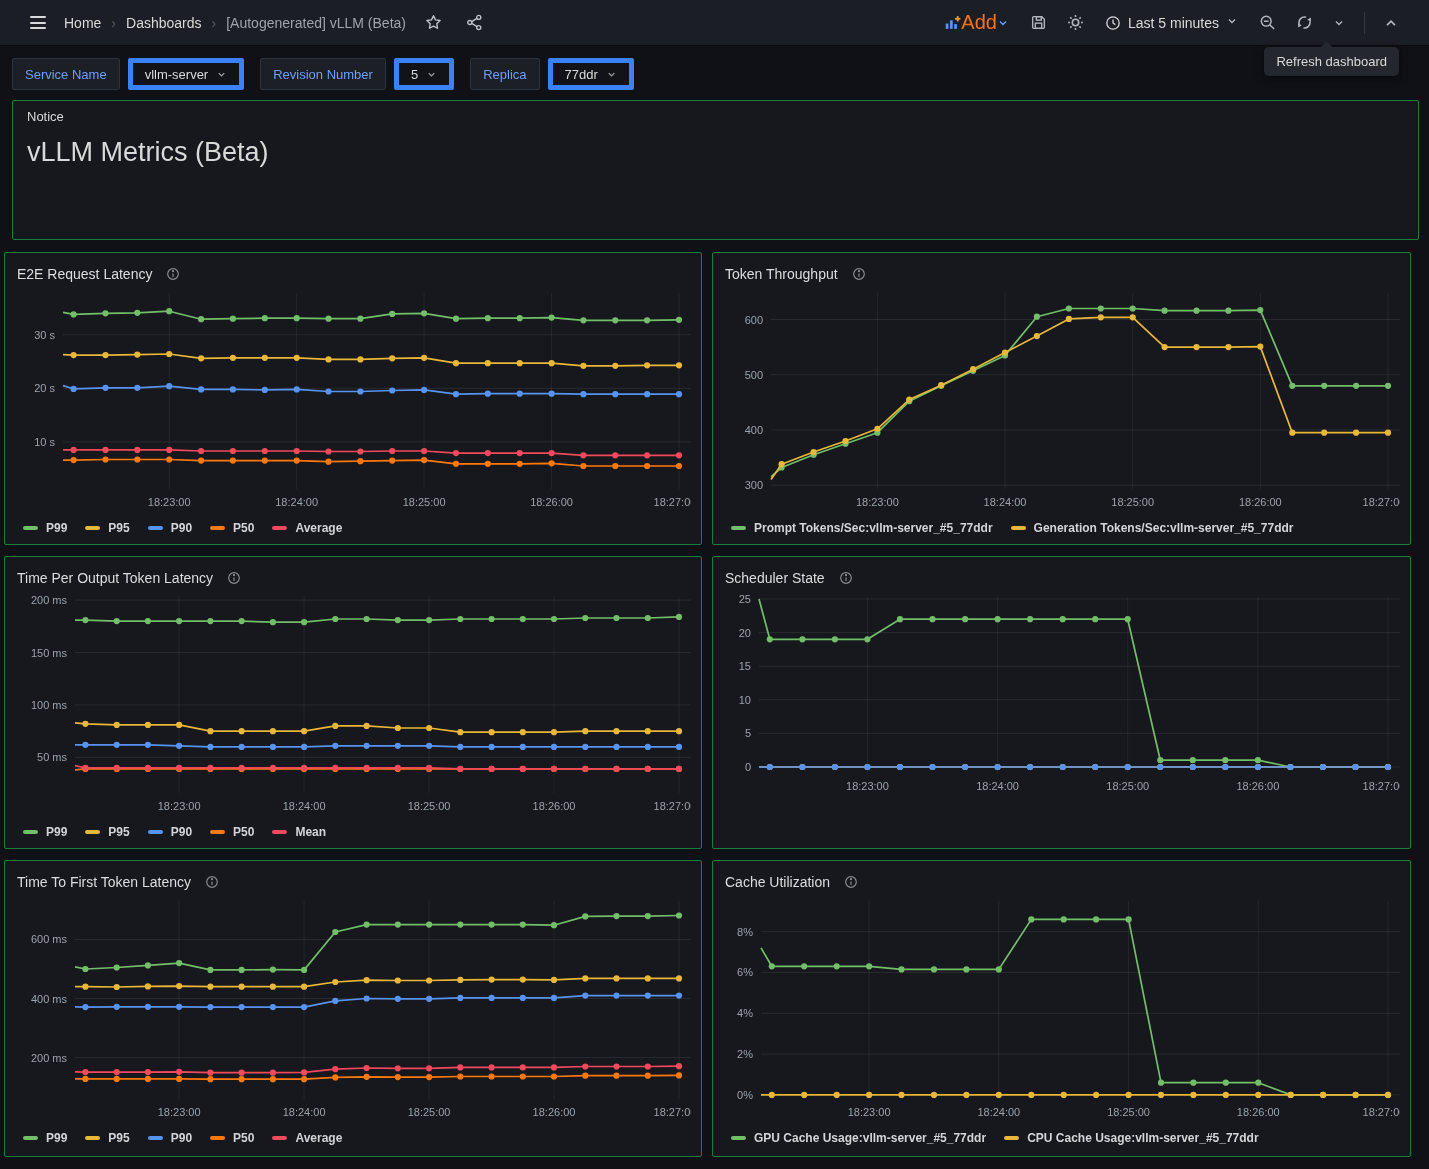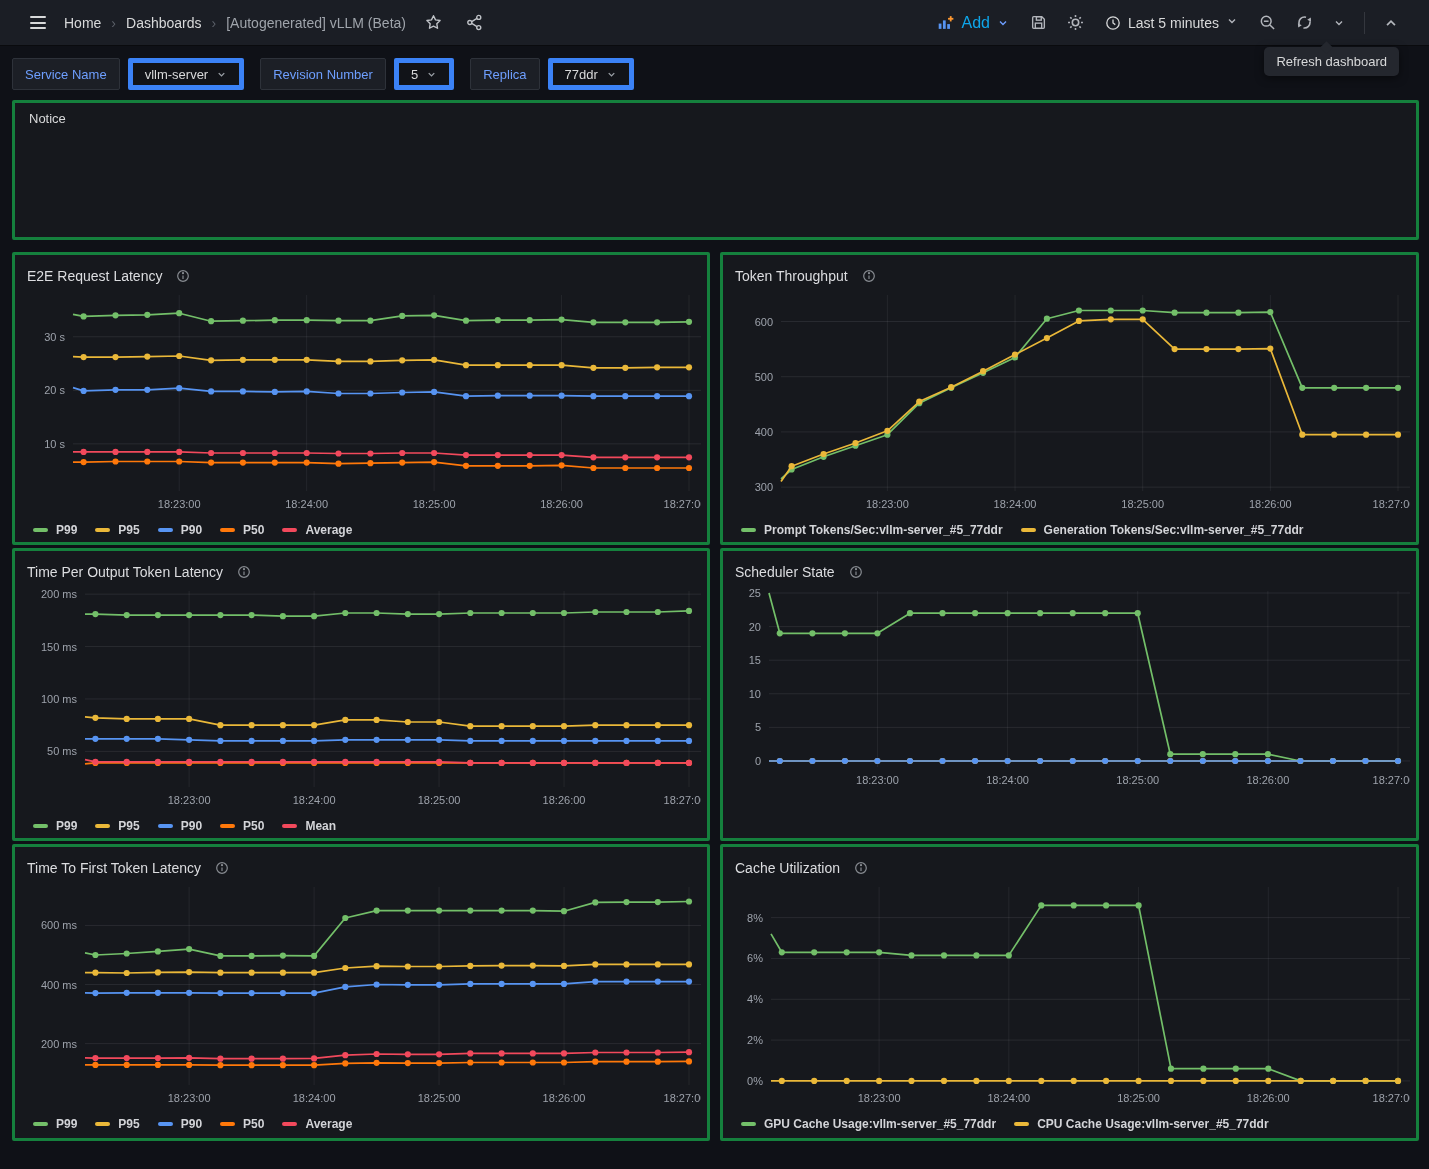--- a/index.html
+++ b/index.html
@@ -17,21 +17,21 @@
   }
   .nav-left { display:flex; align-items:center; gap:14px; }
   .hamburger { display:flex; flex-direction:column; gap:3.5px; padding:4px; cursor:pointer; }
   .hamburger i { display:block; width:16px; height:2px; background:#d8d9da; border-radius:1px; }
   .breadcrumb { display:flex; align-items:center; gap:10px; font-size:14px; }
   .crumb { color:#d8d9da; font-weight:500; cursor:pointer; }
   .crumb.current { color:#9fa4ab; font-weight:400; }
   .crumb-sep { color:#5a5f68; font-size:14px; }
   .nav-iconbtn { display:flex; align-items:center; padding:5px; cursor:pointer; color:#b3b6bc; }
   .nav-right { display:flex; align-items:center; gap:10px; }
-  .add-btn { display:flex; align-items:center; gap:7px; color:#0ea5e9; font-size:16px; font-weight:500; cursor:pointer; padding:4px 6px; }
+  .add-btn { display:flex; align-items:center; gap:0; color:#f97316; font-size:20px; font-weight:500; cursor:pointer; padding:4px 6px; }
   .timepicker { display:flex; align-items:flex-start; gap:7px; color:#d8d9da; font-size:14px; font-weight:500; cursor:pointer; padding:4px 6px; }
   .nav-divider { width:1px; height:22px; background:#34373e; margin:0 4px; }
   svg.icon { display:block; }
   
   .tooltip {
     position:absolute; top:47px; right:30px; z-index:50;
     background:#24272e; color:#d8d9da; font-size:13px;
     padding:7px 12px; border-radius:5px; box-shadow:0 2px 8px rgba(0,0,0,.5);
   }
   .tooltip::before {
@@ -46,32 +46,32 @@
     background:#1c1f26; border:1px solid #2e323a; border-radius:2px;
     color:#6e9fff; font-size:13px; font-weight:500; cursor:pointer;
   }
   .filter-value {
     height:32px; display:flex; align-items:center; gap:8px; padding:0 12px;
     background:#111318; border:5px solid #3b82f6; border-radius:2px;
     color:#d8d9da; font-size:13px; font-weight:500; cursor:pointer;
   }
   
   .panel {
-    background:#16181d; border:3px solid #15803d; border-radius:2px;
+    background:#16181d; border:1px solid #15803d; border-radius:2px;
   }
   .notice { margin:10px 10px 0 12px; height:140px; padding:8px 14px; }
   .notice-title { font-size:13px; font-weight:500; color:#d8d9da; }
   .notice-heading { font-size:27px; font-weight:400; color:#d8d9da; margin-top:13px; }
   .notice-body { font-size:14px; color:#ced0d4; margin-top:15px; }
   
   .dashboard {
-    display:grid; margin:12px 10px 0 12px;
+    display:grid; margin:12px 10px 0 4px;
     grid-template-columns:698px 699px;
     grid-template-rows:293px 293px 297px;
-    gap:3px 10px;
+    gap:11px 10px;
   }
   .chart-panel { padding:8px 12px; display:flex; flex-direction:column; }
   .panel-header { display:flex; align-items:center; gap:14px; height:26px; flex:none; }
   .panel-title { font-size:14px; font-weight:500; color:#dcdde0; cursor:pointer; }
   .info-icon { display:flex; cursor:pointer; }
   .chart-box { flex:none; margin-top:2px; }
   .legend { display:flex; flex-wrap:wrap; align-items:center; column-gap:18px; row-gap:3px; padding-left:6px; margin-top:4px; font-size:12px; color:#d3d4d8;font-weight:bold; }
   .legend-item { display:flex; align-items:center; gap:8px; cursor:pointer; line-height:18px; white-space:nowrap; }
   .legend-swatch { width:15px; height:4px; border-radius:2px; flex:none; }
   .legend-2col .legend-item { width:44%; }
@@ -209,20 +209,21 @@
       <span>77ddr</span>
       <svg class="icon" width="11" height="11" viewBox="0 0 16 16">
           <path d="M4 6l4 4 4-4" fill="none" stroke="#9aa0a6" stroke-width="2"></path>
         </svg>
     </span>
   </div>
 </div>
 
 <div class="panel notice">
   <div class="notice-title">Notice</div>
+  <div class="notice-heading">vLLM Metrics (Beta)</div>
 </div>
 
 <div class="dashboard">
 
   <div class="panel chart-panel">
     <div class="panel-header">
       <span class="panel-title">E2E Request Latency</span>
       <span class="info-icon">
         <svg width="14" height="14" viewBox="0 0 14 14" fill="none" stroke="#878b91" stroke-width="1.2">
             <circle cx="7" cy="7" r="5.3"></circle>

